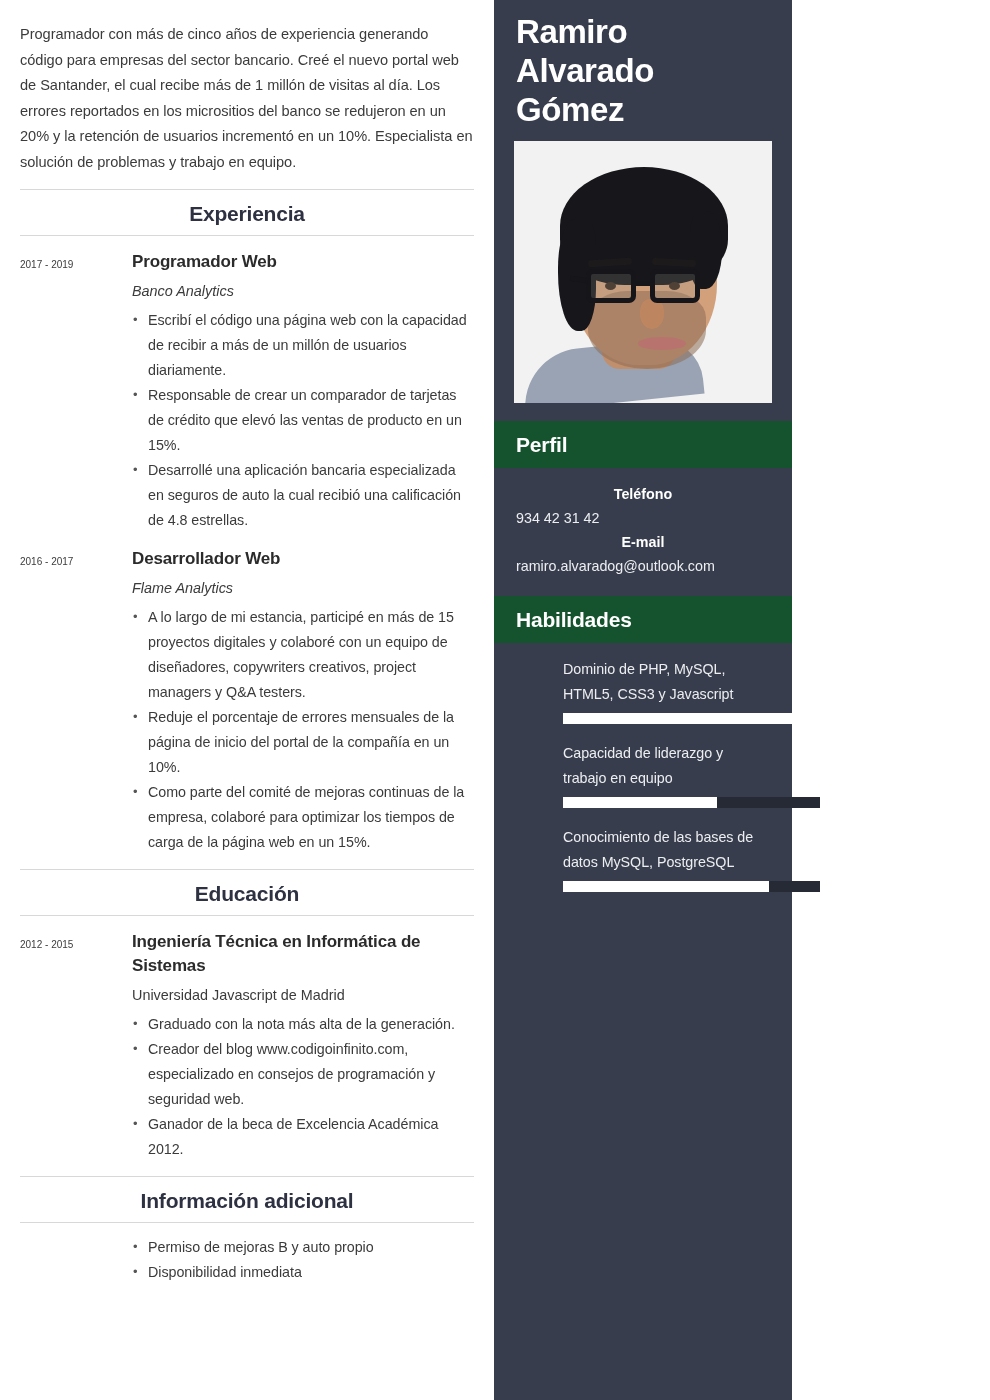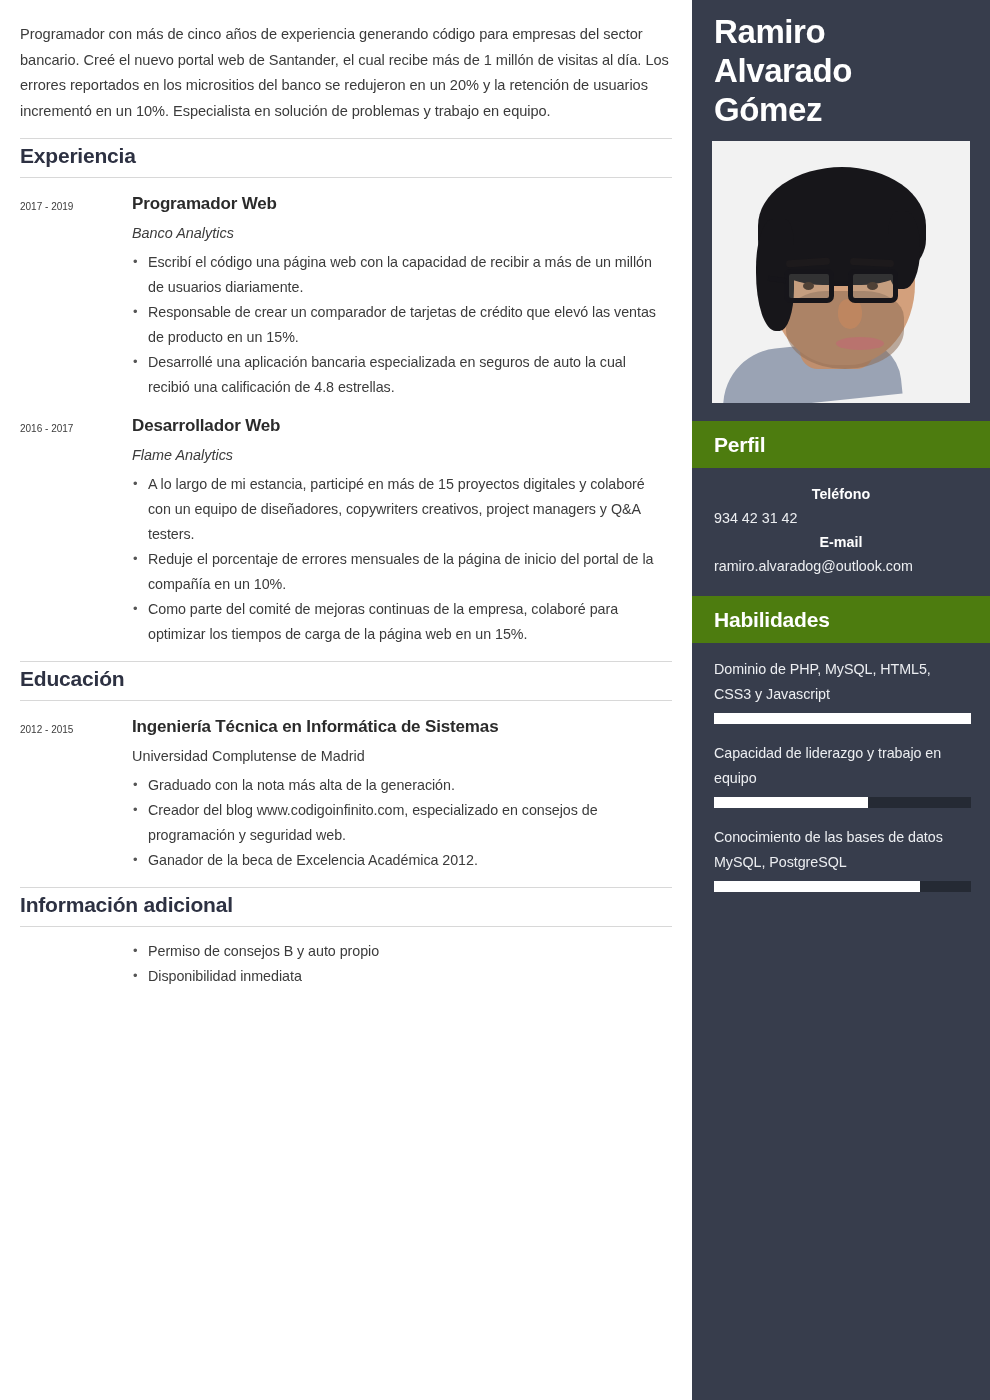--- a/index.html
+++ b/index.html
@@ -6,42 +6,43 @@
 
   body {
     width: 990px;
     height: 1400px;
     background: #ffffff;
     font-family: "Liberation Sans", sans-serif;
     overflow: hidden;
     position: relative;
   }
 
-  .page { display: flex; width: 990px; height: 1400px; }
+  .page { display: flex; width: 792px; height: 1400px; }
 
   
   .main-col {
     width: 692px;
     padding: 22px 20px 0 20px;
     background: #ffffff;
   }
 
   .summary {
     font-size: 14.6px;
     line-height: 25.5px;
     color: #3b3b3b;
     letter-spacing: -0.05px;
   }
 
   .section { margin-top: 14px; }
 
   .section-head {
     border-top: 1px solid #d8d8d8;
     border-bottom: 1px solid #d8d8d8;
-    padding: 5px 0 9px 0;
+    padding: 12px 0 9px 0;
+    text-align: center;
   }
   .section-title {
     font-size: 21px;
     font-weight: bold;
     color: #2d3142;
     letter-spacing: -0.2px;
   }
 
   .entry { display: flex; margin-top: 14px; }
 
@@ -239,21 +240,21 @@
   .ph-mouth {
     position: absolute;
     left: 124px; top: 196px;
     width: 48px; height: 13px;
     background: #b9736e;
     border-radius: 50%;
   }
 
   
   .side-head {
-    background: #4d7c0f;
+    background: #14532d;
     padding: 12px 4px 11px 22px;
     margin-top: 18px;
   }
   .side-head-title {
     font-size: 21px;
     font-weight: bold;
     color: #ffffff;
     letter-spacing: -0.2px;
   }
 
@@ -267,21 +268,21 @@
     text-align: center;
   }
   .contact-value {
     font-size: 14.3px;
     color: #eceef1;
     line-height: 24px;
     margin-bottom: 0;
   }
   .contact-value.last { margin-bottom: 0; }
 
-  .skill { margin-bottom: 17px; }
+  .skill { margin-bottom: 17px; margin-left: 47px; }
   .skill-name {
     font-size: 14.3px;
     line-height: 25px;
     color: #eceef1;
     letter-spacing: -0.05px;
   }
   .skill-track {
     margin-top: 6px;
     width: 257px;
     height: 11px;
@@ -335,36 +336,36 @@
 
     <div class="section">
       <div class="section-head">
         <div class="section-title">Educación</div>
       </div>
 
       <div class="entry">
         <div class="entry-dates">2012 - 2015</div>
         <div class="entry-body">
           <div class="entry-title">Ingeniería Técnica en Informática de Sistemas</div>
-          <div class="entry-org plain">Universidad Complutense de Madrid</div>
+          <div class="entry-org plain">Universidad Javascript de Madrid</div>
           <ul class="bullets">
             <li>Graduado con la nota más alta de la generación.</li>
             <li>Creador del blog www.codigoinfinito.com, especializado en consejos de programación y seguridad web.</li>
             <li>Ganador de la beca de Excelencia Académica 2012.</li>
           </ul>
         </div>
       </div>
     </div>
 
     <div class="section">
       <div class="section-head">
         <div class="section-title">Información adicional</div>
       </div>
       <ul class="bullets extra-list">
-        <li>Permiso de consejos B y auto propio</li>
+        <li>Permiso de mejoras B y auto propio</li>
         <li>Disponibilidad inmediata</li>
       </ul>
     </div>
 
   </div>
 
   <div class="sidebar">
 
     <div class="name-block">
       <div class="full-name">Ramiro Alvarado Gómez</div>

